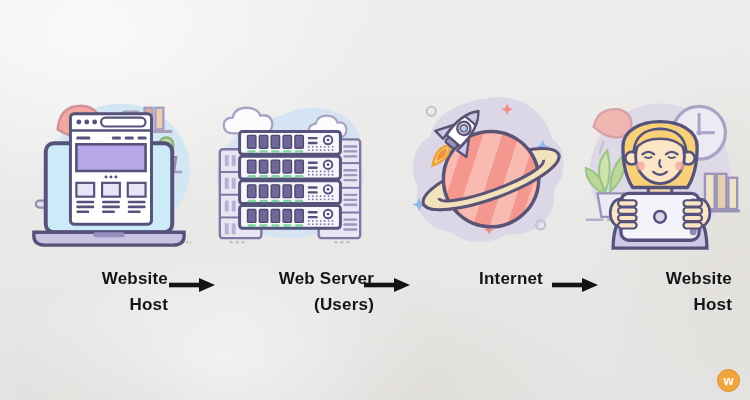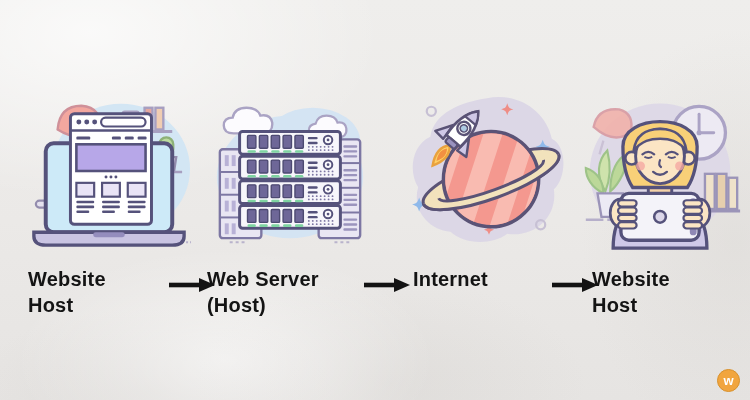--- a/index.html
+++ b/index.html
@@ -9,22 +9,22 @@
     background:
       radial-gradient(420px 240px at 12% 8%, rgba(255,255,255,.7), rgba(255,255,255,0) 70%),
       radial-gradient(300px 160px at 30% 90%, rgba(255,255,255,.55), rgba(255,255,255,0) 70%),
       radial-gradient(280px 150px at 52% 96%, rgba(208,205,201,.30), rgba(208,205,201,0) 70%),
       radial-gradient(220px 300px at 98% 60%, rgba(211,208,204,.35), rgba(211,208,204,0) 70%),
       radial-gradient(260px 120px at 20% 98%, rgba(206,203,199,.30), rgba(206,203,199,0) 70%),
       linear-gradient(180deg,#efeeec 0%,#ebe9e7 55%,#e6e4e2 100%);
   }
   .illus{position:absolute;}
   .label{
-    position:absolute; top:266px; text-align:left;
-    font-weight:bold; font-size:20px; line-height:26px;
+    position:absolute; top:266px; text-align:right;
+    font-weight:bold; font-size:17px; line-height:26px;
     color:#141414; letter-spacing:.2px;
   }
   .label span{display:block; white-space:nowrap;}
   .arrow{position:absolute; top:277px;}
   .logo{
     position:absolute; left:717px; top:369px; width:23px; height:23px;
     border-radius:50%; background:#f1a53e; border:1.5px solid #d8912c;
     box-sizing:border-box; display:flex; align-items:center; justify-content:center;
     color:#ffffff; font-weight:bold; font-size:13px; line-height:1;
   }
@@ -345,25 +345,25 @@
         <rect x="108" y="134" width="19" height="6.5" rx="3.25"></rect>
         <rect x="108" y="141.5" width="19" height="6.5" rx="3.25"></rect>
       </g>
     </g>
   </svg>
 
   <div class="label" style="left:28px;width:140px">
     <span>Website</span>
     <span>Host</span>
   </div>
-  <div class="label" style="left:207px;width:150px">
+  <div class="label" style="left:224px;width:150px">
     <span>Web Server</span>
-    <span>(Host)</span>
-  </div>
-  <div class="label" style="left:413px;width:140px">
+    <span>(Users)</span>
+  </div>
+  <div class="label" style="left:403px;width:140px">
     <span>Internet</span>
     <span></span>
   </div>
   <div class="label" style="left:592px;width:140px">
     <span>Website</span>
     <span>Host</span>
   </div>
 
   <svg class="arrow" style="left:168px" width="48" height="16" viewBox="0 0 48 16">
     <line x1="1" y1="8" x2="33" y2="8" stroke="#131313" stroke-width="4.6"></line>

